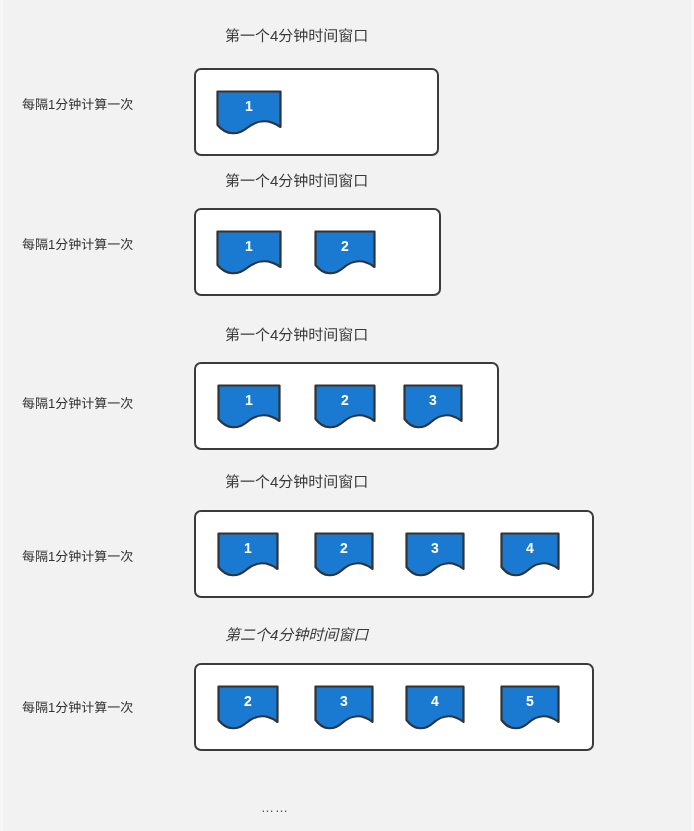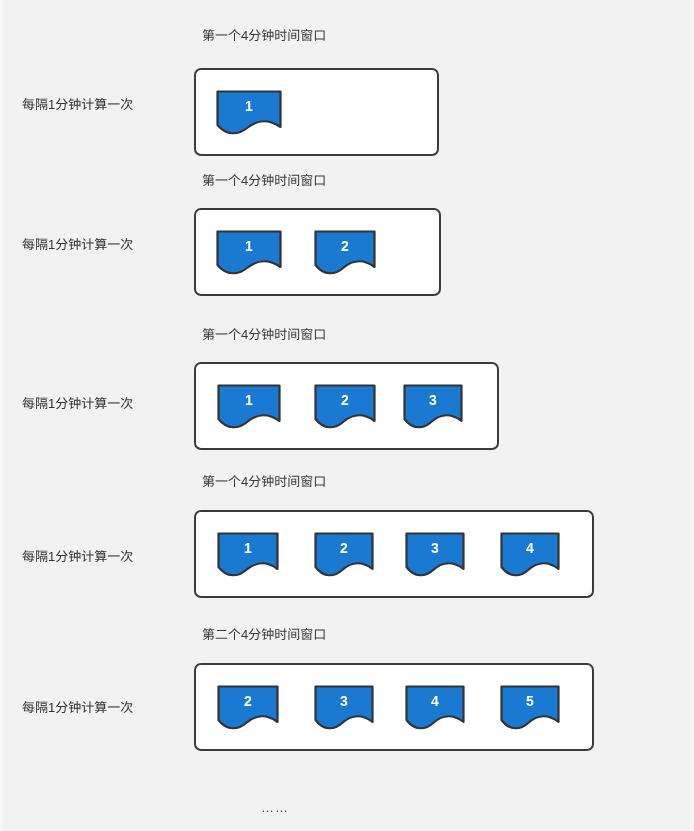--- a/index.html
+++ b/index.html
@@ -35,24 +35,25 @@
   
   .row {
     position: absolute;
     left: 0;
     right: 0;
   }
 
   .row-title {
     position: absolute;
     top: 0;
-    font-size: 13px;
+    font-size: 15px;
     line-height: 16px;
     color: #3a3a3a;
     white-space: nowrap;
+    margin-left: 23px;
   }
 
   .row-caption {
     position: absolute;
     font-size: 13px;
     line-height: 16px;
     color: #333333;
     white-space: nowrap;
     left: 22px;
   }
@@ -206,21 +207,21 @@
           <div class="flag" style="left: 304px; width: 60px; height: 44px; top: 20px;">
             <svg viewBox="0 0 60 44" preserveAspectRatio="none">
               <path d="M 1.5 1.5 L 58.5 1.5 L 58.5 37 C 46.800000000000004 28, 36 31, 28.2 38 C 20.400000000000002 45, 9.6 46, 1.5 35 Z" fill="#1a7ad1" stroke="#333333" stroke-width="2.2" stroke-linejoin="round"></path>
             </svg>
             <span class="flag-number" style="color: rgb(255, 255, 255); line-height: 32px;">4</span>
           </div>
         </div>
       </div>
     </div>
     <div class="row" style="top: 0px;">
-      <div class="row-title" style="left: 202px; top: 627px;">第二个4分钟时间窗口</div>
+      <div class="row-title" style="left: 202px; top: 627px; font-style: italic;">第二个4分钟时间窗口</div>
       <div class="row-caption" style="top: 700px;">每隔1分钟计算一次</div>
       <div class="window-box" style="left: 194px; top: 663px; width: 400px; height: 88px; border-color: rgb(59, 59, 59); background: rgb(255, 255, 255);">
         <div class="flag-strip">
           <div class="flag" style="left: 21px; width: 62px; height: 44px; top: 20px;">
             <svg viewBox="0 0 62 44" preserveAspectRatio="none">
               <path d="M 1.5 1.5 L 60.5 1.5 L 60.5 37 C 48.36 28, 37.199999999999996 31, 29.139999999999997 38 C 21.080000000000002 45, 9.92 46, 1.5 35 Z" fill="#1a7ad1" stroke="#333333" stroke-width="2.2" stroke-linejoin="round"></path>
             </svg>
             <span class="flag-number" style="color: rgb(255, 255, 255); line-height: 32px;">2</span>
           </div>
           <div class="flag" style="left: 118px; width: 60px; height: 44px; top: 20px;">

